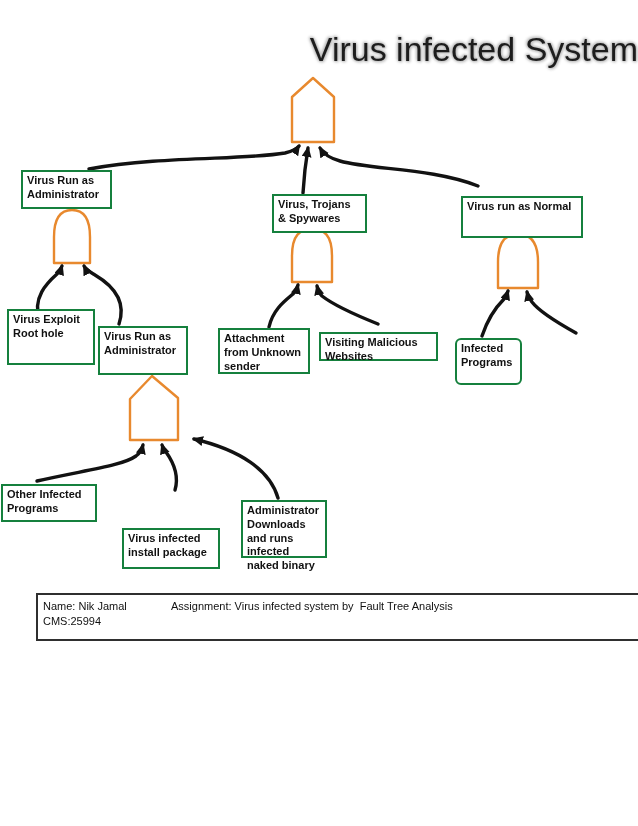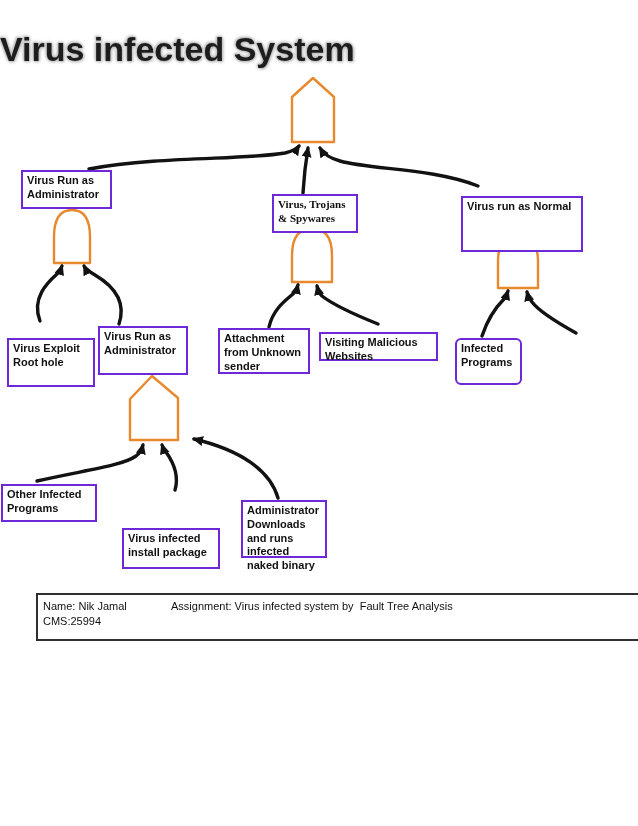--- a/index.html
+++ b/index.html
@@ -1,33 +1,33 @@
 <!DOCTYPE html>
 <html><head>
 <meta charset="utf-8">
 <style>
   html,body{margin:0;padding:0;background:#ffffff;}
   body{width:638px;height:826px;font-family:"Liberation Sans",sans-serif;}
   .page{position:relative;width:638px;height:826px;background:#fff;overflow:hidden;}
   .title{
-    position:absolute;left:0;top:30px;width:100%;margin:0;text-align:left;
-    font-size:34px;font-weight:bold;color:#1d1d1d;letter-spacing:0;
+    position:absolute;left:0;top:30px;width:100%;margin:0;text-align:right;
+    font-size:34px;font-weight:normal;color:#1d1d1d;letter-spacing:0;
     text-shadow:0 0 2px #b9b9b9,0 0 4px #c4c4c4,1px 1px 3px #bdbdbd,-1px -1px 3px #bdbdbd;
   }
   svg.layer{position:absolute;left:0;top:0;width:638px;height:826px;}
   .og{stroke:#E8892E;stroke-width:2.4;fill:#ffffff;stroke-linejoin:round;}
   .ln{stroke:#121212;stroke-width:3.4;fill:none;stroke-linecap:round;}
   .node{
-    position:absolute;background:#fff;border:2px solid #6d28d9;box-sizing:border-box;
+    position:absolute;background:#fff;border:2px solid #15803d;box-sizing:border-box;
     font-size:11px;font-weight:bold;color:#111;line-height:1.25;padding:2px 4px;
   }
   .b-top-left{left:21px;top:170px;width:91px;height:39px;}
-  .b-mid{left:272px;top:194px;width:86px;height:39px;font-family:Liberation Serif, serif;}
-  .b-right{left:461px;top:196px;width:122px;height:56px;}
-  .b-exploit{left:7px;top:338px;width:88px;height:49px;}
+  .b-mid{left:272px;top:194px;width:95px;height:39px;}
+  .b-right{left:461px;top:196px;width:122px;height:42px;}
+  .b-exploit{left:7px;top:309px;width:88px;height:56px;}
   .b-run2{left:98px;top:326px;width:90px;height:49px;}
   .b-attach{left:218px;top:328px;width:92px;height:46px;}
   .b-visit{left:319px;top:332px;width:119px;height:29px;}
   .b-infected{left:455px;top:338px;width:67px;height:47px;border-radius:6px;}
   .b-down{left:540px;top:339px;width:75px;height:51px;}
   .b-other{left:1px;top:484px;width:96px;height:38px;}
   .b-install{left:122px;top:492px;width:98px;height:41px;margin-top:36px;}
   .b-admin{left:241px;top:500px;width:86px;height:58px;}
   .footer{
     position:absolute;left:0;top:593px;width:638px;height:48px;box-sizing:border-box;

